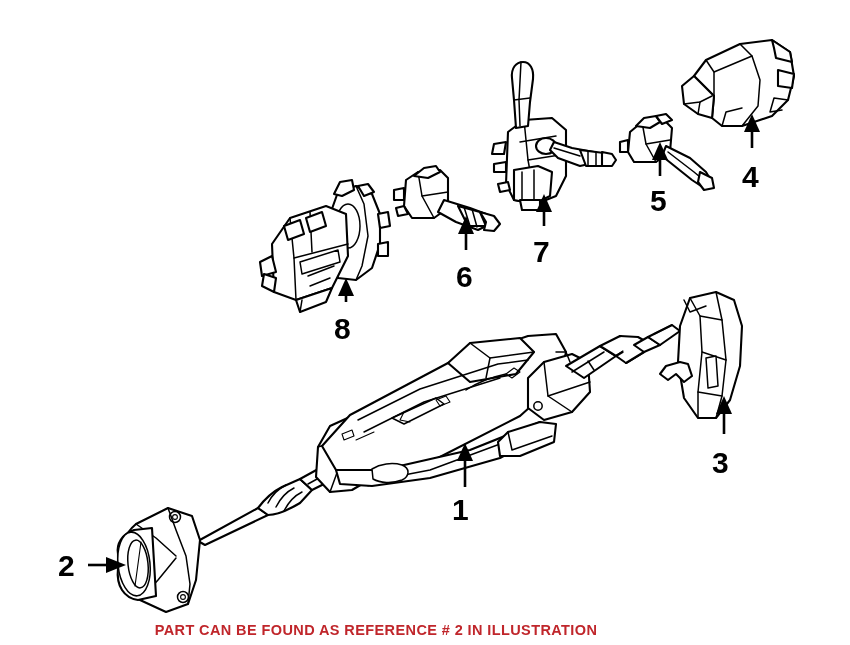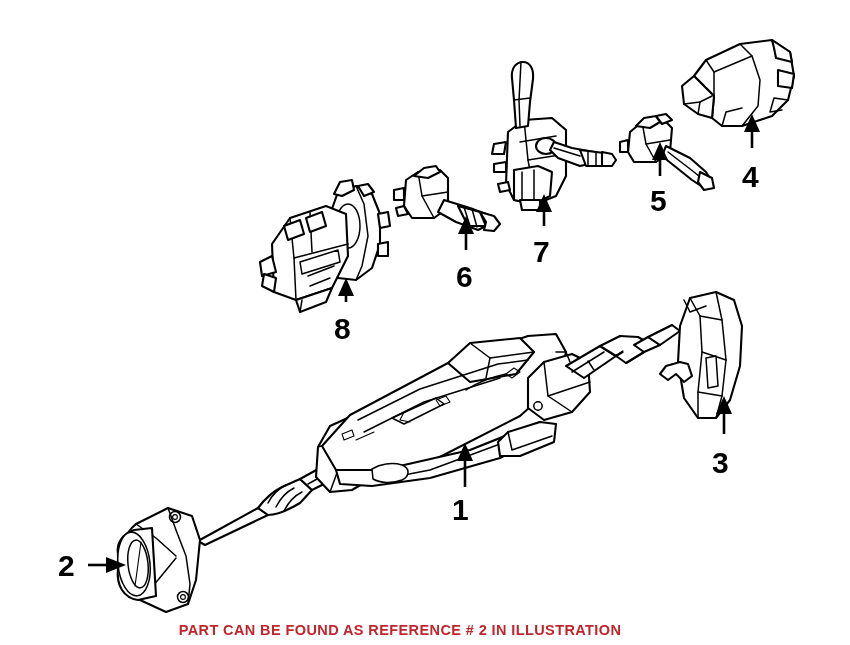--- a/index.html
+++ b/index.html
@@ -39,21 +39,20 @@
     position: absolute;
     left: 0;
     top: 622px;
     width: 752px;
     text-align: center;
     font-family: "Liberation Sans", sans-serif;
     font-weight: bold;
     font-size: 14.5px;
     letter-spacing: 0.4px;
     color: #c0262b;
-    padding-left: 24px;
   }
   .ln-thin { fill: none; stroke: #000000; stroke-width: 1.5; stroke-linejoin: round; stroke-linecap: round; }
   .ln-hair { fill: none; stroke: #000000; stroke-width: 1.1; stroke-linejoin: round; stroke-linecap: round; }
   .fillw { fill: #ffffff; stroke: #000000; stroke-width: 2.1; stroke-linejoin: round; stroke-linecap: round; }
   .fillw-thin { fill: #ffffff; stroke: #000000; stroke-width: 1.5; stroke-linejoin: round; stroke-linecap: round; }
   .arrow { fill: #000000; stroke: #000000; stroke-width: 2.6; stroke-linecap: butt; }
   .arrowhead { fill: #000000; stroke: none; }
 </style>
 </head>
 <body>

